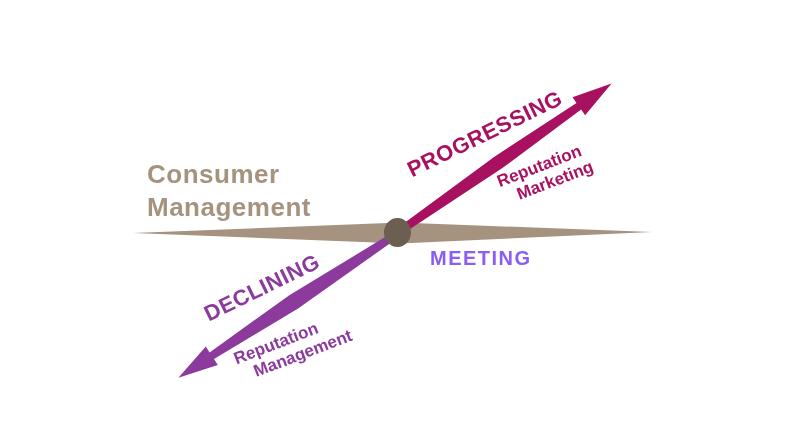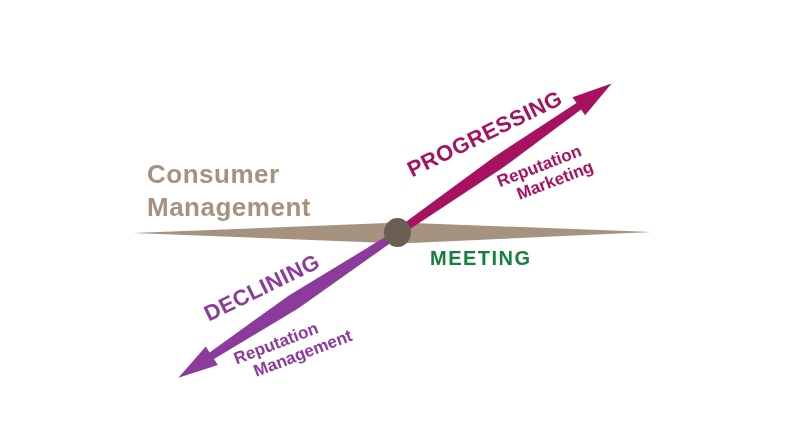--- a/index.html
+++ b/index.html
@@ -93,21 +93,21 @@
     <div>Management</div>
   </div>
 
   <div class="txt progressing" style="color: rgb(168, 17, 96);">PROGRESSING</div>
 
   <div class="txt sublabel rep-marketing" style="color: rgb(168, 17, 96);">
     <div class="line1">Reputation</div>
     <div class="line2">Marketing</div>
   </div>
 
-  <div class="txt meeting" style="color: #15803d;">MEETING</div>
+  <div class="txt meeting" style="color: #8b5cf6;">MEETING</div>
 
   <div class="txt declining" style="color: rgb(140, 58, 156);">DECLINING</div>
 
   <div class="txt sublabel rep-management" style="color: rgb(140, 58, 156);">
     <div class="line1">Reputation</div>
     <div class="line2">Management</div>
   </div>
 
 </div>
 

